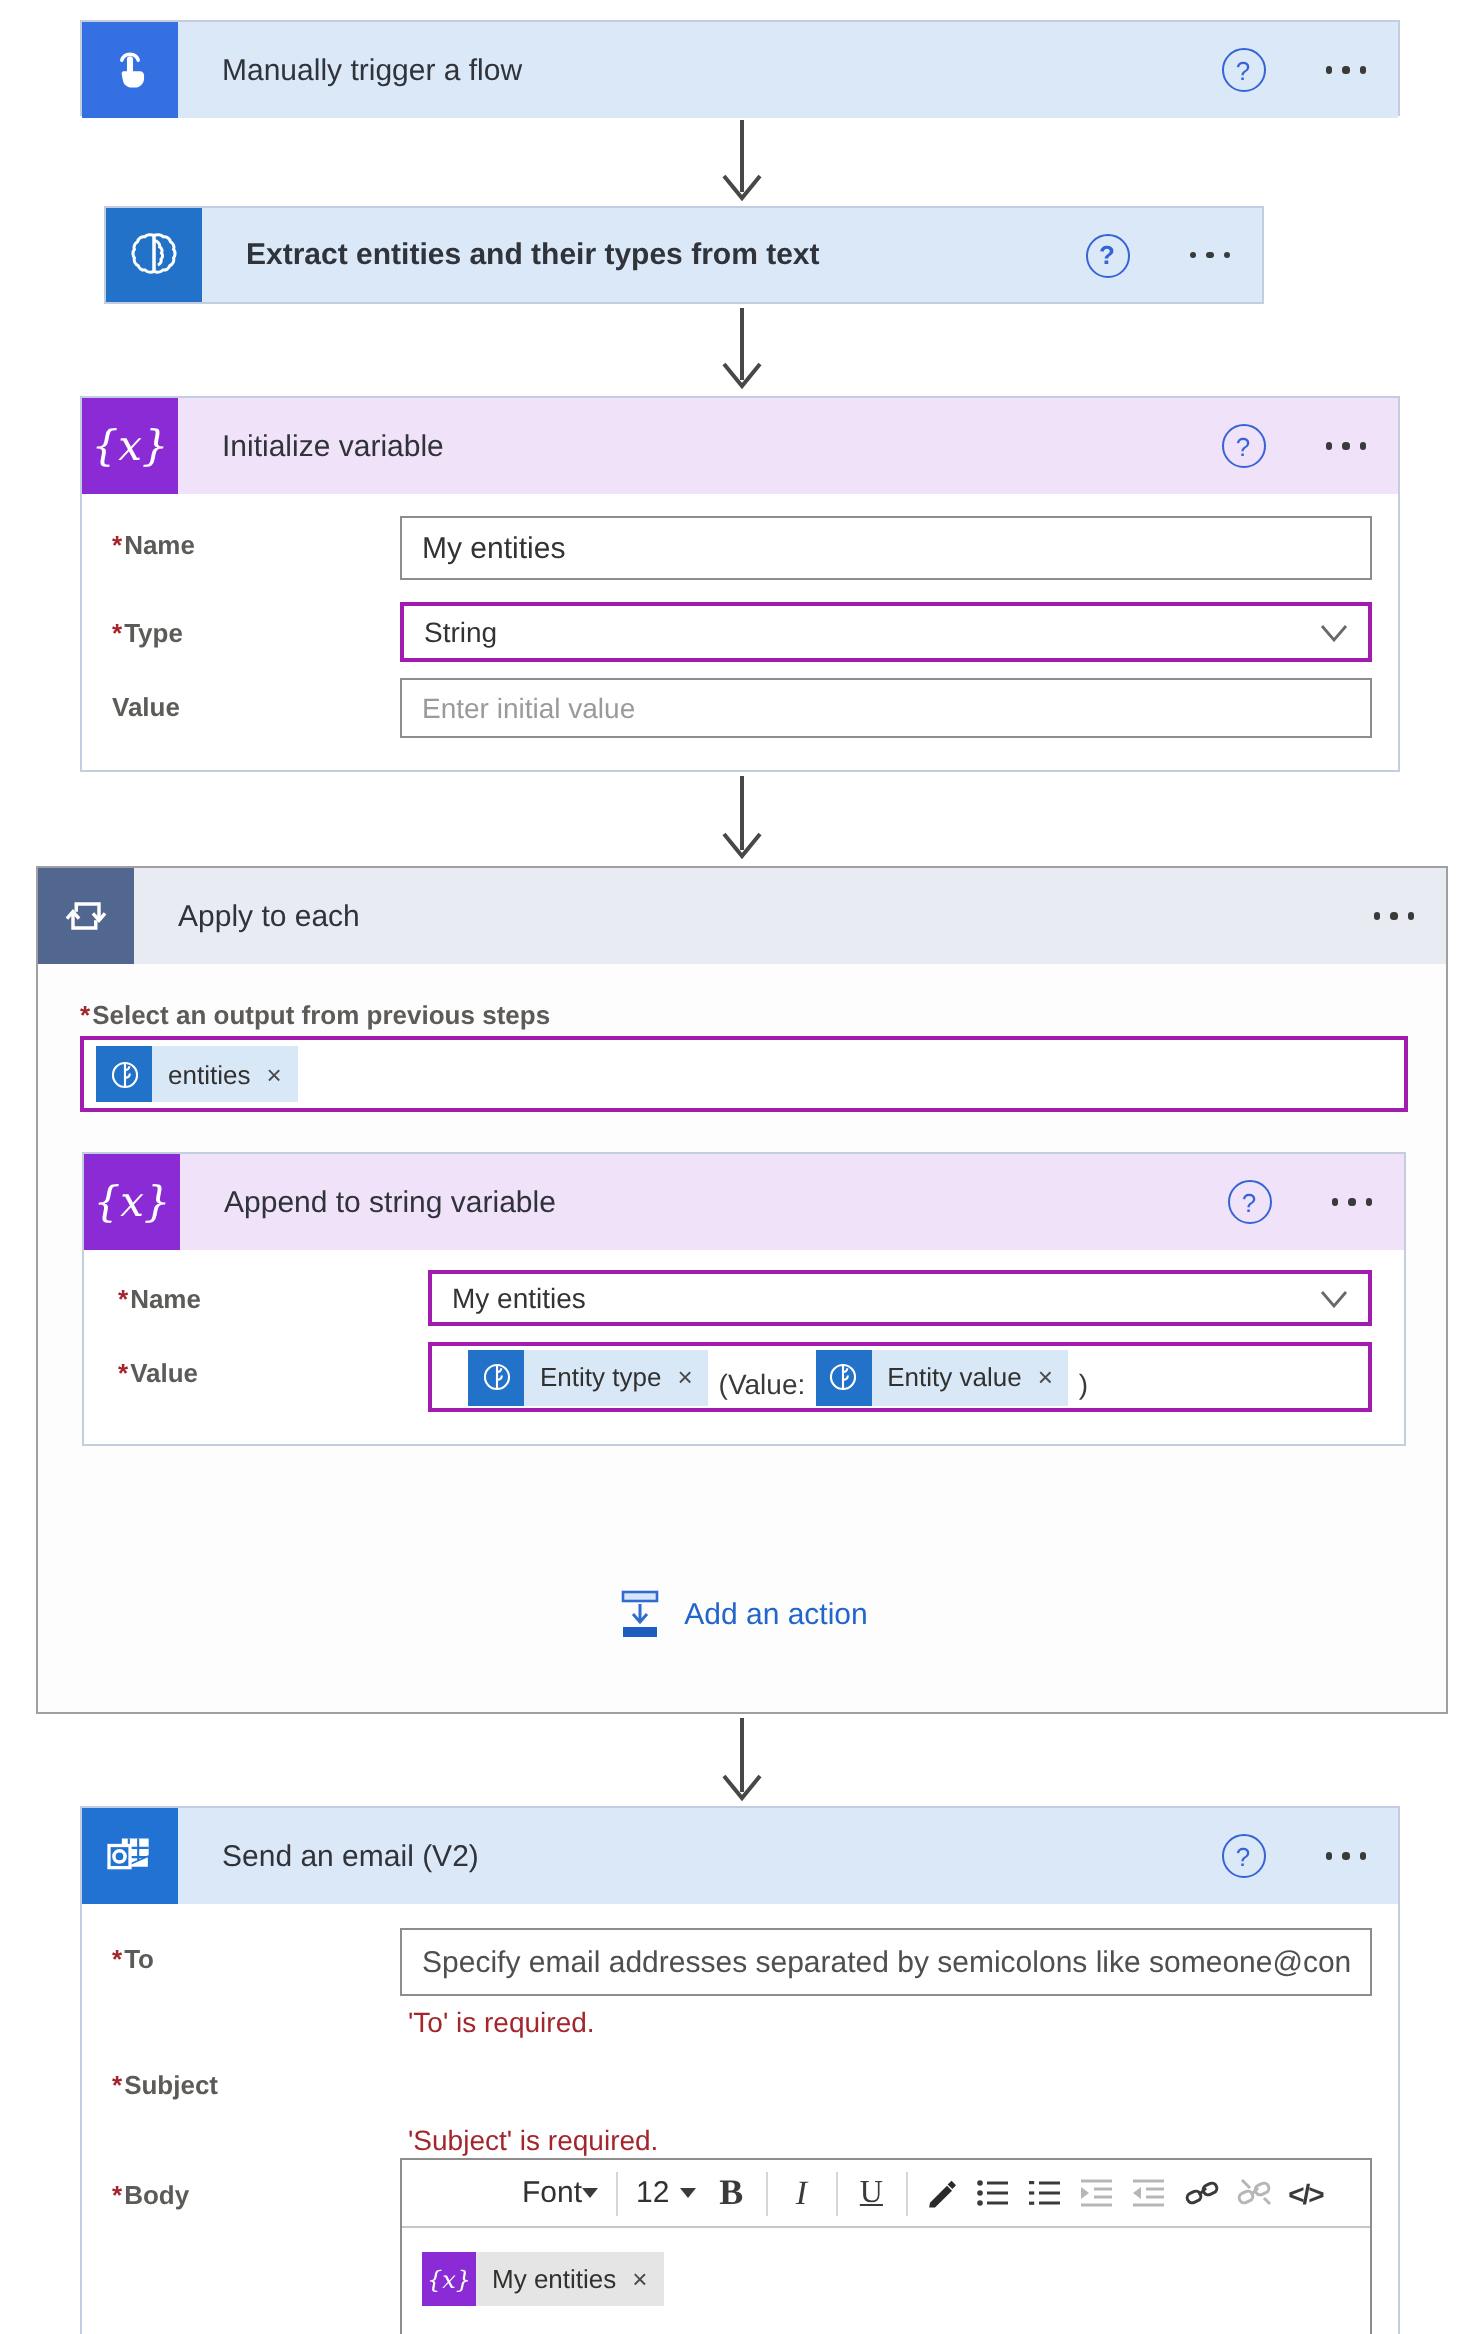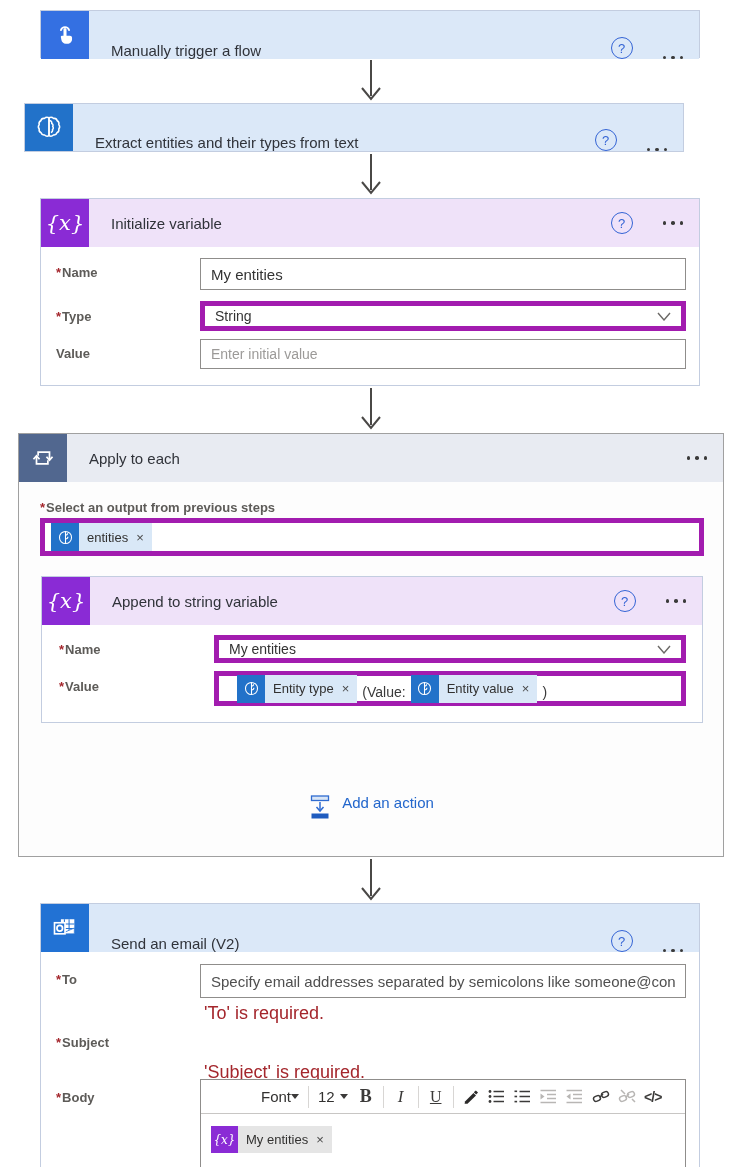--- a/index.html
+++ b/index.html
@@ -12,58 +12,58 @@
   .hdr-row{display:flex;align-items:stretch;height:48px;}
   .tile{width:48px;flex:0 0 48px;display:flex;align-items:center;justify-content:center;}
   .hdr{flex:1;display:flex;align-items:center;padding:0 16px 0 22px;min-width:0;}
   .hdr-title{flex:1;font-size:15px;color:#30333a;white-space:nowrap;overflow:hidden;}
   .help{width:22px;height:22px;border:1.7px solid #3464d5;border-radius:50%;color:#3464d5;
         display:flex;align-items:center;justify-content:center;font-size:13px;margin-right:30px;
         box-sizing:border-box;flex-shrink:0;}
   .dots{display:flex;gap:5px;align-items:center;flex-shrink:0;cursor:pointer;}
   .dots span{width:3.5px;height:3.5px;border-radius:50%;background:#3a3a3a;display:block;}
 
-  .bg-blue{background:#dbe8f8;align-items:flex-end;}
+  .bg-blue{background:#dbe8f8;}
   .bg-purple{background:#efe2f9;}
   .bg-slate{background:#e8ebf2;}
   .tile-blue{background:#3470e2;}
   .tile-brain{background:#2272c9;}
   .tile-purple{background:#8a2bd5;}
   .tile-slate{background:#51678f;}
   .tile-outlook{background:#2272d4;}
 
   .varGlyph{font-family:"DejaVu Serif",serif;font-style:italic;color:#fff;font-size:21px;}
   .varGlyph.small{font-size:12px;}
 
   
   .flabel{position:absolute;font-size:13px;color:#5d5b58;white-space:nowrap;font-weight:bold;}
   .req{color:#a4262c;margin-right:1px;}
   .tinput{position:absolute;box-sizing:border-box;border:1px solid #8f8d8b;background:#fff;
           font-family:"Liberation Sans",sans-serif;font-size:15px;color:#333;padding:0 10px;}
   input.tinput::placeholder{color:#9c9a98;opacity:1;}
   input.tinput.dark-ph::placeholder{color:#4f4f4f;opacity:1;}
-  .divinput{position:absolute;box-sizing:border-box;border:5px solid #a21caf;background:#fff;
+  .divinput{position:absolute;box-sizing:border-box;border:2px solid #a21caf;background:#fff;
             display:flex;align-items:center;padding:0 10px;font-size:15px;color:#333;}
   .divinput .grow{flex:1;}
   .chev{flex-shrink:0;}
-  .err{position:absolute;font-size:18px;color:#a4262c;white-space:nowrap;}
+  .err{position:absolute;font-size:14px;color:#a4262c;white-space:nowrap;}
 
   
   .pill{display:inline-flex;align-items:stretch;height:28px;flex-shrink:0;}
   .pill .picon{width:28px;display:flex;align-items:center;justify-content:center;}
   .pill .plabel{display:flex;align-items:center;gap:8px;padding:0 8px;font-size:13px;color:#323130;}
   .pill-blue .plabel{background:#d9e8f7;}
   .pill-gray .plabel{background:#e5e5e5;}
   .pill .x{font-size:13px;color:#4a4a4a;cursor:pointer;}
 
   
   .scope{position:absolute;background:#fdfdfd;border:1px solid #a0a0a0;box-sizing:border-box;}
 
   
-  .addaction{position:absolute;display:flex;justify-content:center;gap:10px;
+  .addaction{position:absolute;display:flex;align-items:center;justify-content:center;gap:10px;
              width:100%;cursor:pointer;}
   .addaction .lbl{font-size:15px;color:#2266cc;}
 
   
   .editor{position:absolute;border:1px solid #8f8d8b;background:#fff;box-sizing:border-box;}
   .toolbar{display:flex;align-items:center;height:33px;border-bottom:1px solid #c8c6c4;
            padding:0 6px;gap:2px;}
   .tbtn{display:flex;align-items:center;justify-content:center;height:26px;min-width:24px;
         color:#3b3a39;cursor:pointer;}
   .tbtn.dis{color:#b8b6b4;cursor:default;}
@@ -103,21 +103,21 @@
           </span>
       </div>
     </div>
   </div>
 
   <svg class="abs" style="left:359px;top:60px;" width="24" height="41" viewBox="0 0 24 41">
     <line x1="12" y1="0" x2="12" y2="36" stroke="#4a4846" stroke-width="2"></line>
     <path d="M3 28 L12 39 L21 28" fill="none" stroke="#4a4846" stroke-width="2"></path>
   </svg>
 
-  <div class="card" style="left:24px;top:103px;width:660px;height:49px;">
+  <div class="card" style="left:52px;top:103px;width:580px;height:49px;font-weight:bold;">
     <div class="hdr-row" style="height:47px;">
       <div class="tile tile-brain">
         <svg width="28" height="28" viewBox="0 0 24 24" fill="none" stroke="#fff" stroke-width="1.3">
           <path d="M12 3.2c-1.2-.6-3-.4-4 .6-1.3-.2-2.7.6-3 2-1.2.6-1.8 2-1.4 3.3-.8 1-.8 2.7 0 3.7-.3 1.4.4 2.8 1.6 3.3.4 1.3 1.7 2.1 3 1.9 1 1 2.6 1.2 3.8.5V3.2z"></path>
           <path d="M12 3.2c1.2-.6 3-.4 4 .6 1.3-.2 2.7.6 3 2 1.2.6 1.8 2 1.4 3.3.8 1 .8 2.7 0 3.7.3 1.4-.4 2.8-1.6 3.3-.4 1.3-1.7 2.1-3 1.9-1 1-2.6 1.2-3.8.5V3.2z"></path>
           <path d="M12 5.5c1.6 0 2.6 1.2 2.4 2.6 1 .5 1.3 1.7.8 2.6.7.8.6 2-.2 2.7.3 1-.3 2.1-1.4 2.4"></path>
         </svg>
       </div>
       <div class="hdr bg-blue">
         <span class="hdr-title">Extract entities and their types from text</span>

